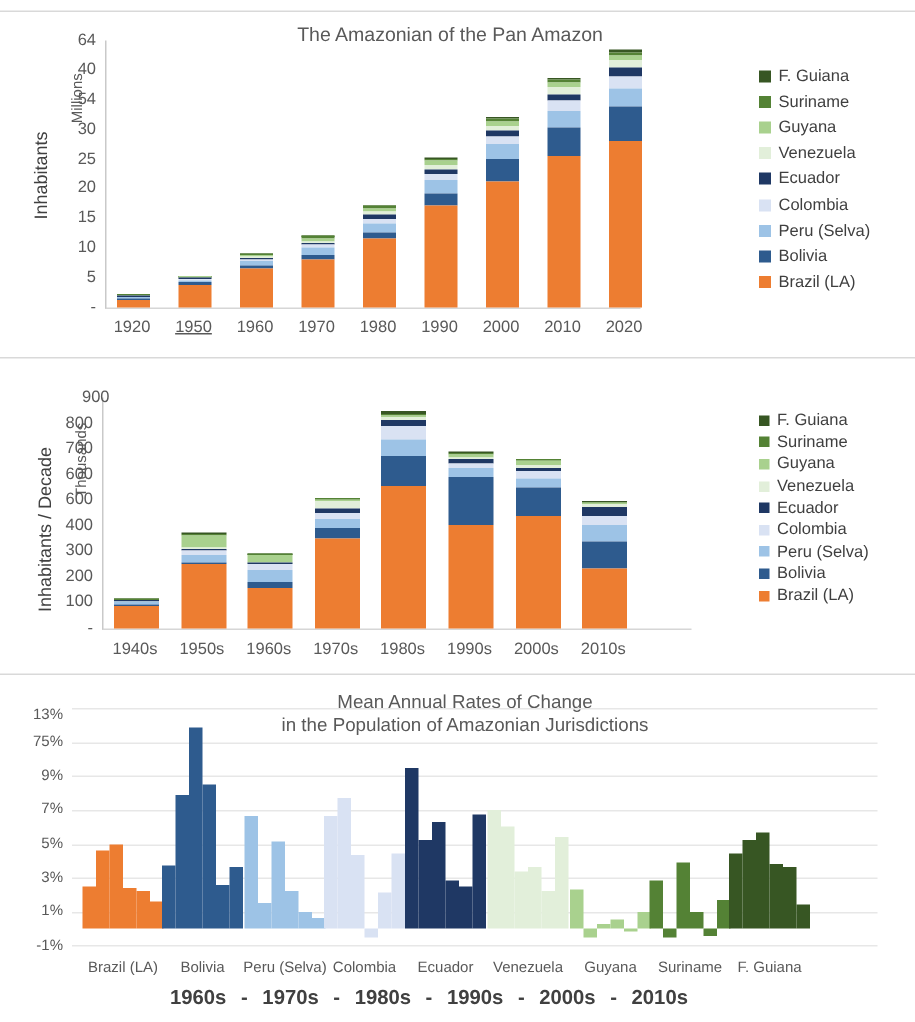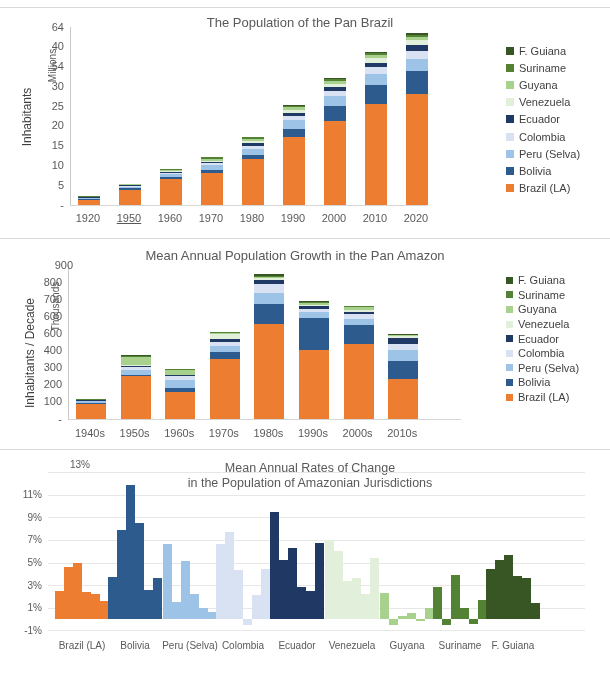--- a/index.html
+++ b/index.html
@@ -31,21 +31,21 @@
   .glabel{position:absolute;font-size:10px;color:#595959;text-align:center;}
   .caption{position:absolute;font-size:13.5px;font-weight:600;color:#404040;text-align:center;word-spacing:6px;}
 </style>
 </head>
 <body>
 
 <div id="app">
 
   <section class="panel" id="panel1">
     <div class="topline"></div>
-    <h2 class="title" style="left:120px;top:15px;width:360px;">The Population of the Pan Brazil</h2>
+    <h2 class="title" style="left:120px;top:15px;width:360px;">The Amazonian of the Pan Amazon</h2>
     <div class="vlab vbig" style="left:-53px;top:110px;">Inhabitants</div>
     <div class="vlab vsmall" style="left:-28px;top:60px;">Millions</div>
     <div class="plot axisline" id="plot1" style="left:70px;top:27px;width:356px;height:178px;">
         <div class="bar" style="left: 7px; width: 22px;">
           <div class="seg" style="height: 4.75px; background: rgb(237, 125, 49);"></div>
           <div class="seg" style="height: 0.99px; background: rgb(46, 91, 142);"></div>
           <div class="seg" style="height: 1.19px; background: rgb(157, 195, 230);"></div>
           <div class="seg" style="height: 0.4px; background: rgb(217, 226, 243);"></div>
           <div class="seg" style="height: 0.4px; background: rgb(31, 56, 100);"></div>
           <div class="seg" style="height: 0.2px; background: rgb(226, 239, 218);"></div>
@@ -195,21 +195,20 @@
       <div class="xtick" style="left: 146px; width: 48px; top: 212px;">1960</div>
       <div class="xtick" style="left: 187px; width: 48px; top: 212px;">1970</div>
       <div class="xtick" style="left: 228px; width: 48px; top: 212px;">1980</div>
       <div class="xtick" style="left: 269px; width: 48px; top: 212px;">1990</div>
       <div class="xtick" style="left: 310px; width: 48px; top: 212px;">2000</div>
       <div class="xtick" style="left: 351px; width: 48px; top: 212px;">2010</div>
       <div class="xtick" style="left: 392px; width: 48px; top: 212px;">2020</div>
     </section>
 
   <section class="panel" id="panel2">
-    <h2 class="title" style="left:115px;top:9px;width:360px;">Mean Annual Population Growth in the Pan Amazon</h2>
     <div class="vlab vbig" style="left:-50px;top:107px;">Inhabitants / Decade</div>
     <div class="vlab vsmall" style="left:-25px;top:62px;">Thousands</div>
     <div class="plot axisline" id="plot2" style="left:68px;top:26px;width:392px;height:154px;">
         <div class="bar" style="left: 7px; width: 30px;">
           <div class="seg" style="height: 14.54px; background: rgb(237, 125, 49);"></div>
           <div class="seg" style="height: 1.37px; background: rgb(46, 91, 142);"></div>
           <div class="seg" style="height: 1.71px; background: rgb(157, 195, 230);"></div>
           <div class="seg" style="height: 0.51px; background: rgb(217, 226, 243);"></div>
           <div class="seg" style="height: 0.51px; background: rgb(31, 56, 100);"></div>
           <div class="seg" style="height: 0.17px; background: rgb(226, 239, 218);"></div>
@@ -351,23 +350,23 @@
       <div class="xtick" style="left: 289px; width: 48px; top: 188px;">1990s</div>
       <div class="xtick" style="left: 333.6px; width: 48px; top: 188px;">2000s</div>
       <div class="xtick" style="left: 378.2px; width: 48px; top: 188px;">2010s</div>
     </section>
 
   <section class="panel" id="panel3">
     <h2 class="title t3" style="left:60px;top:11px;width:500px;">Mean Annual Rates of Change</h2>
     <h2 class="title t3" style="left:60px;top:26px;width:500px;">in the Population of Amazonian Jurisdictions</h2>
     <div class="plot" id="plot3" style="left:0;top:0;width:610px;height:232px;">
         <div class="grid" style="left: 48px; width: 537px; top: 22.1px;"></div>
-        <div class="ytick ytick3" style="left: 14px; width: 28px; top: 9px; margin-left: 48px;">13%</div>
+        <div class="ytick ytick3" style="left: 14px; width: 28px; top: 21px;">13%</div>
         <div class="grid" style="left: 48px; width: 537px; top: 44.7px;"></div>
-        <div class="ytick ytick3" style="left: 14px; width: 28px; top: 39.2px;">11%</div>
+        <div class="ytick ytick3" style="left: 14px; width: 28px; top: 39.2px;">75%</div>
         <div class="grid" style="left: 48px; width: 537px; top: 67.3px;"></div>
         <div class="ytick ytick3" style="left: 14px; width: 28px; top: 61.8px;">9%</div>
         <div class="grid" style="left: 48px; width: 537px; top: 89.9px;"></div>
         <div class="ytick ytick3" style="left: 14px; width: 28px; top: 84.4px;">7%</div>
         <div class="grid" style="left: 48px; width: 537px; top: 112.5px;"></div>
         <div class="ytick ytick3" style="left: 14px; width: 28px; top: 107px;">5%</div>
         <div class="grid" style="left: 48px; width: 537px; top: 135.1px;"></div>
         <div class="ytick ytick3" style="left: 14px; width: 28px; top: 129.6px;">3%</div>
         <div class="grid" style="left: 48px; width: 537px; top: 157.7px;"></div>
         <div class="ytick ytick3" style="left: 14px; width: 28px; top: 152.2px;">1%</div>
@@ -430,15 +429,16 @@
         <div class="gbar" style="left: 478px; width: 9px; top: 149.8px; height: 19.2px; background: rgb(84, 130, 53);"></div>
         <div class="glabel" style="left: 420px; width: 80px; top: 190px;">Suriname</div>
         <div class="gbar" style="left: 486px; width: 9px; top: 119.3px; height: 49.7px; background: rgb(55, 86, 35);"></div>
         <div class="gbar" style="left: 495px; width: 9px; top: 110.2px; height: 58.8px; background: rgb(55, 86, 35);"></div>
         <div class="gbar" style="left: 504px; width: 9px; top: 104.6px; height: 64.4px; background: rgb(55, 86, 35);"></div>
         <div class="gbar" style="left: 513px; width: 9px; top: 126.1px; height: 42.9px; background: rgb(55, 86, 35);"></div>
         <div class="gbar" style="left: 522px; width: 9px; top: 128.3px; height: 40.7px; background: rgb(55, 86, 35);"></div>
         <div class="gbar" style="left: 531px; width: 9px; top: 153.2px; height: 15.8px; background: rgb(55, 86, 35);"></div>
         <div class="glabel" style="left: 473px; width: 80px; top: 190px;">F. Guiana</div>
       </div>
+    <div class="caption" style="left:0;top:207px;width:572px;">1960s - 1970s - 1980s - 1990s - 2000s - 2010s</div>
   </section>
 
 </div>
 
 </body></html>

